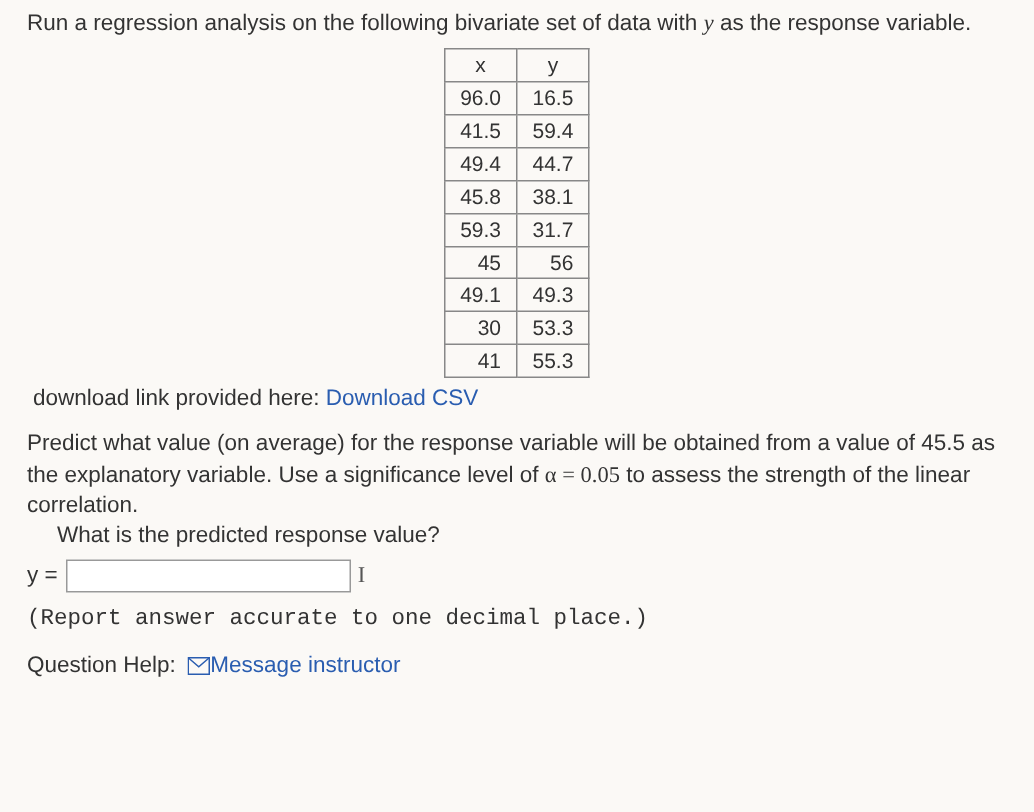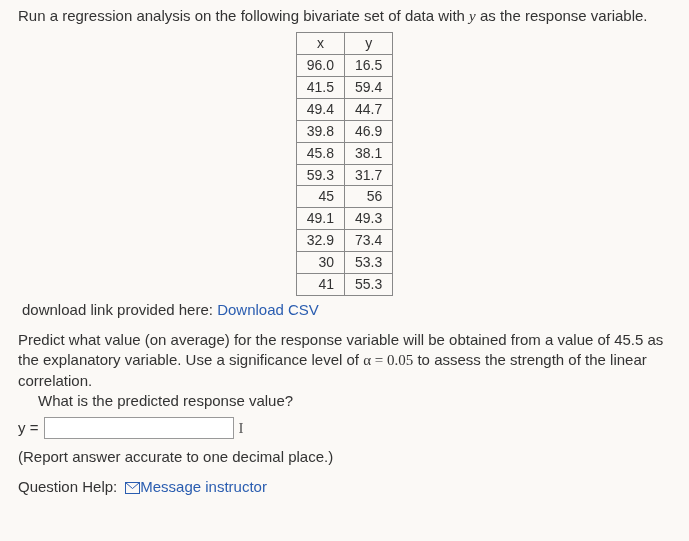--- a/index.html
+++ b/index.html
@@ -35,21 +35,21 @@
     .answer-line { display: flex; align-items: center; gap: 6px; margin-bottom: 8px; }
     .answer-input {
       border: 1px solid #999;
       background: #fff;
       height: 22px;
       width: 190px;
       padding: 2px 4px;
       font-size: 14px;
     }
     .cursor-I { font-family: Georgia, serif; color: #555; margin-left: -2px; }
-    .note { margin-bottom: 10px; }
+    .note { margin-bottom: 10px; font-family: Liberation Mono, monospace; }
     .help-line { display: flex; align-items: center; gap: 8px; }
     .mail-icon {
       display: inline-flex;
       align-items: center;
       gap: 0;
       color: #2a5db0;
       cursor: pointer;
     }
     .alpha-eq { font-family: Georgia, serif; }
   </style>
@@ -74,42 +74,34 @@
       </tr>
       <tr>
         <td>41.5</td>
         <td>59.4</td>
       </tr>
       <tr>
         <td>49.4</td>
         <td>44.7</td>
       </tr>
       <tr>
-        <td>39.8</td>
-        <td>46.9</td>
-      </tr>
-      <tr>
         <td>45.8</td>
         <td>38.1</td>
       </tr>
       <tr>
         <td>59.3</td>
         <td>31.7</td>
       </tr>
       <tr>
         <td>45</td>
         <td>56</td>
       </tr>
       <tr>
         <td>49.1</td>
         <td>49.3</td>
-      </tr>
-      <tr>
-        <td>32.9</td>
-        <td>73.4</td>
       </tr>
       <tr>
         <td>30</td>
         <td>53.3</td>
       </tr>
       <tr>
         <td>41</td>
         <td>55.3</td>
       </tr>
     </tbody>

